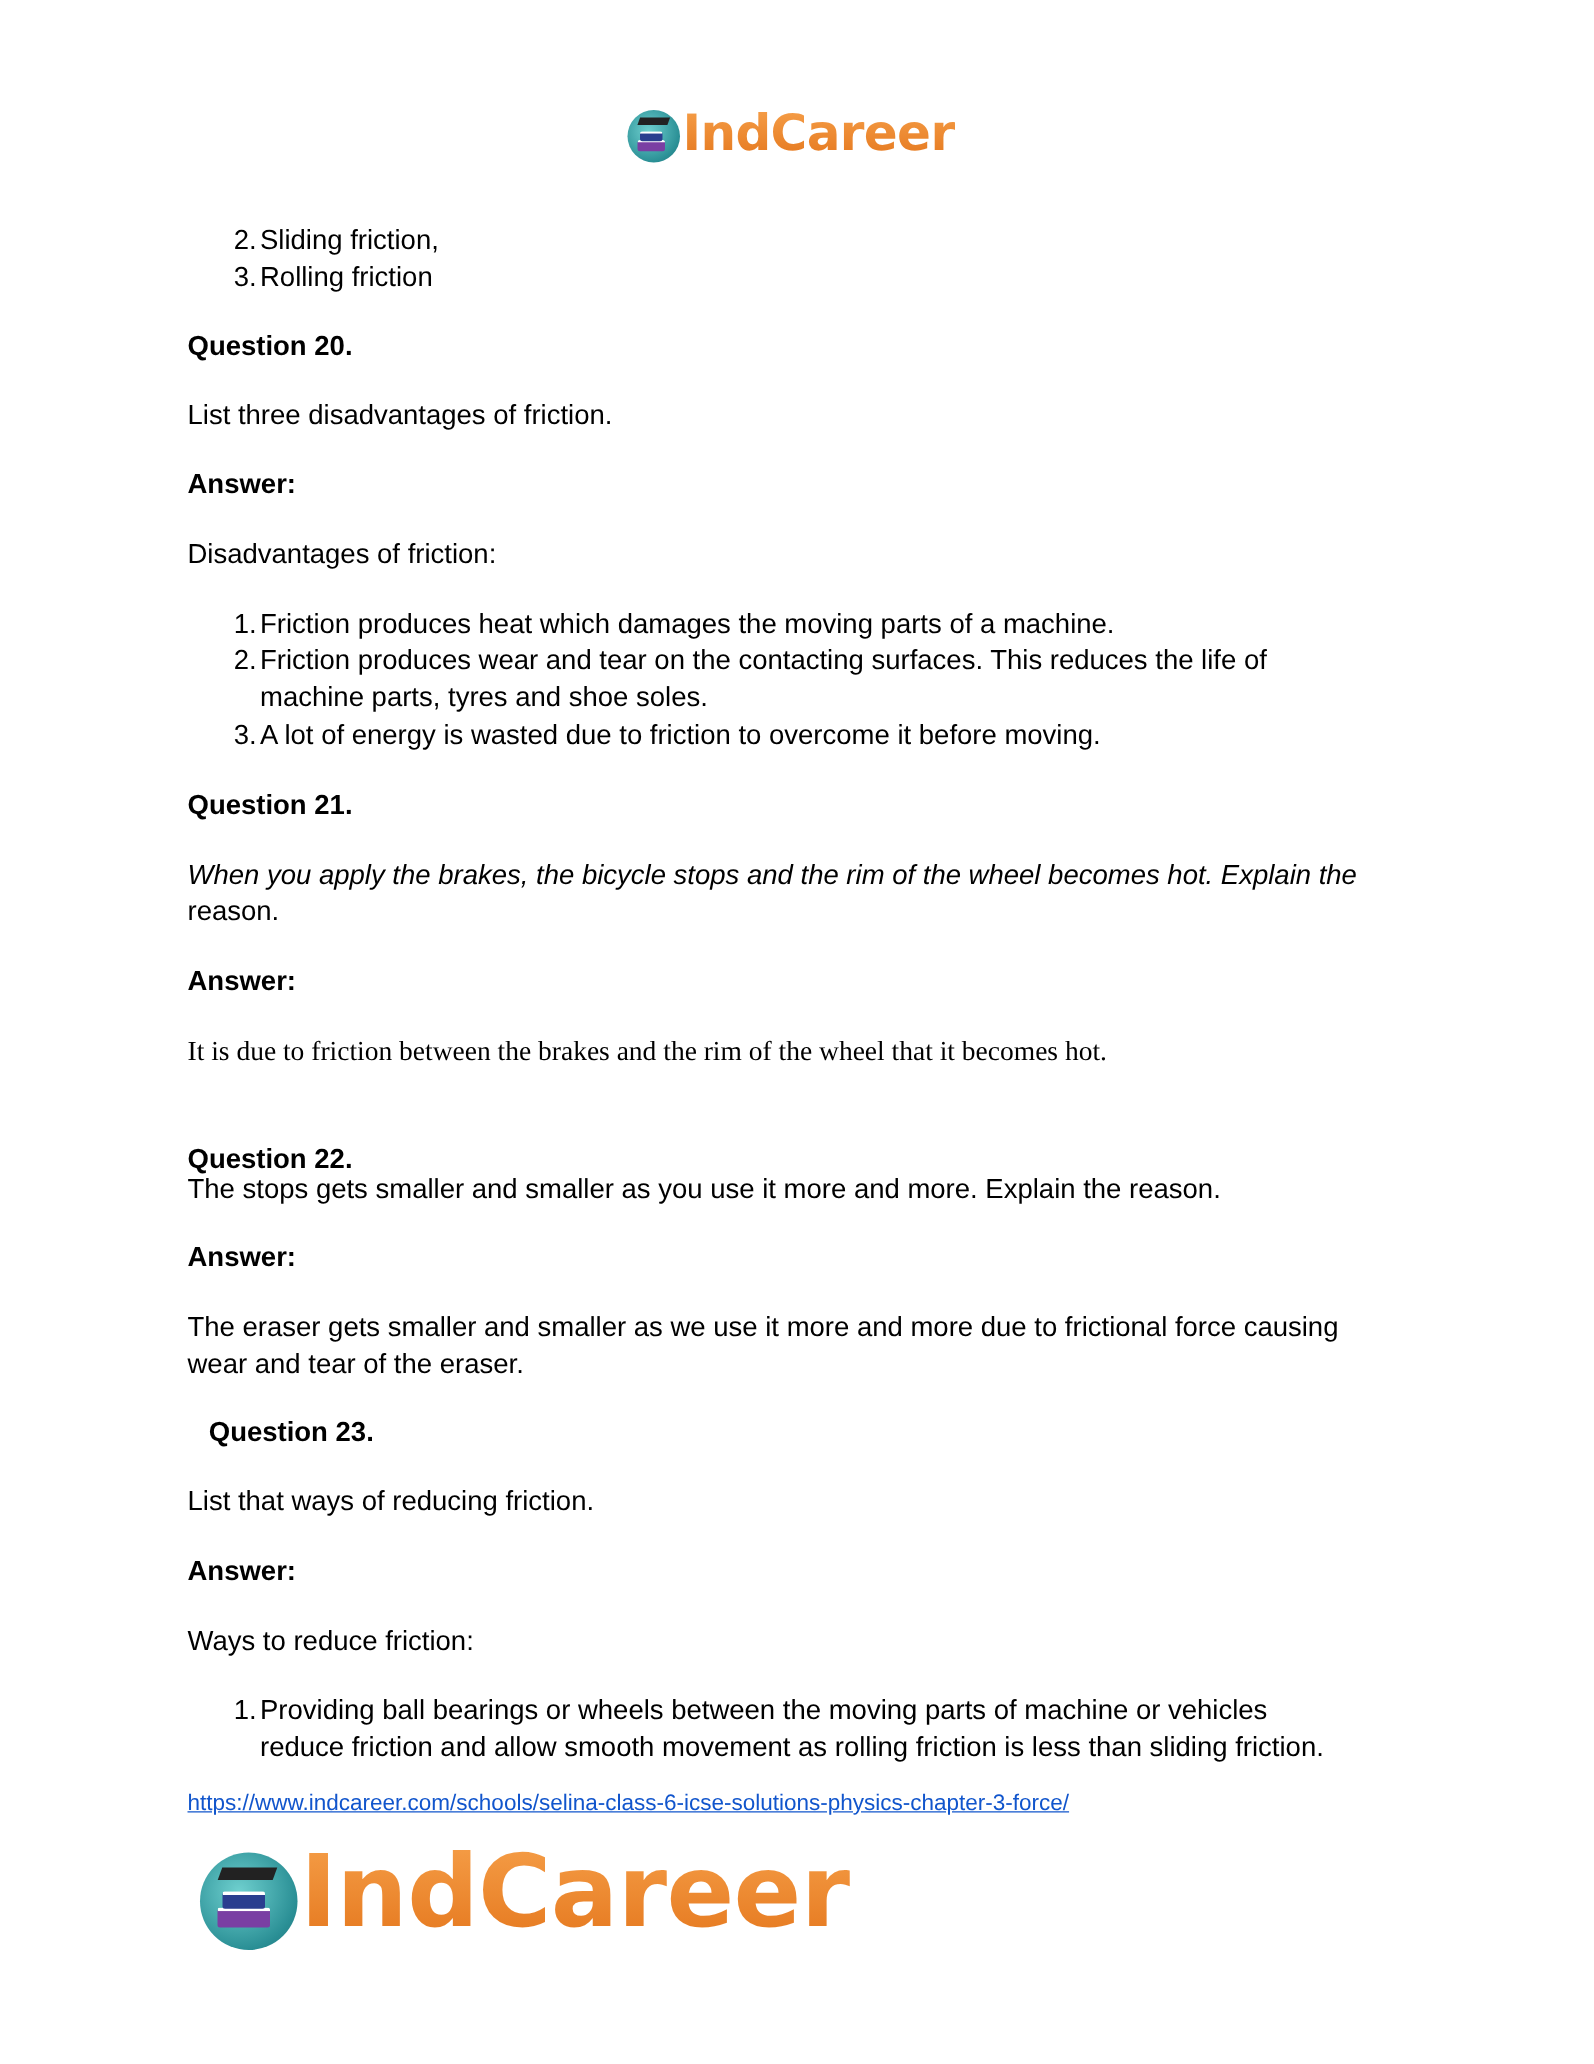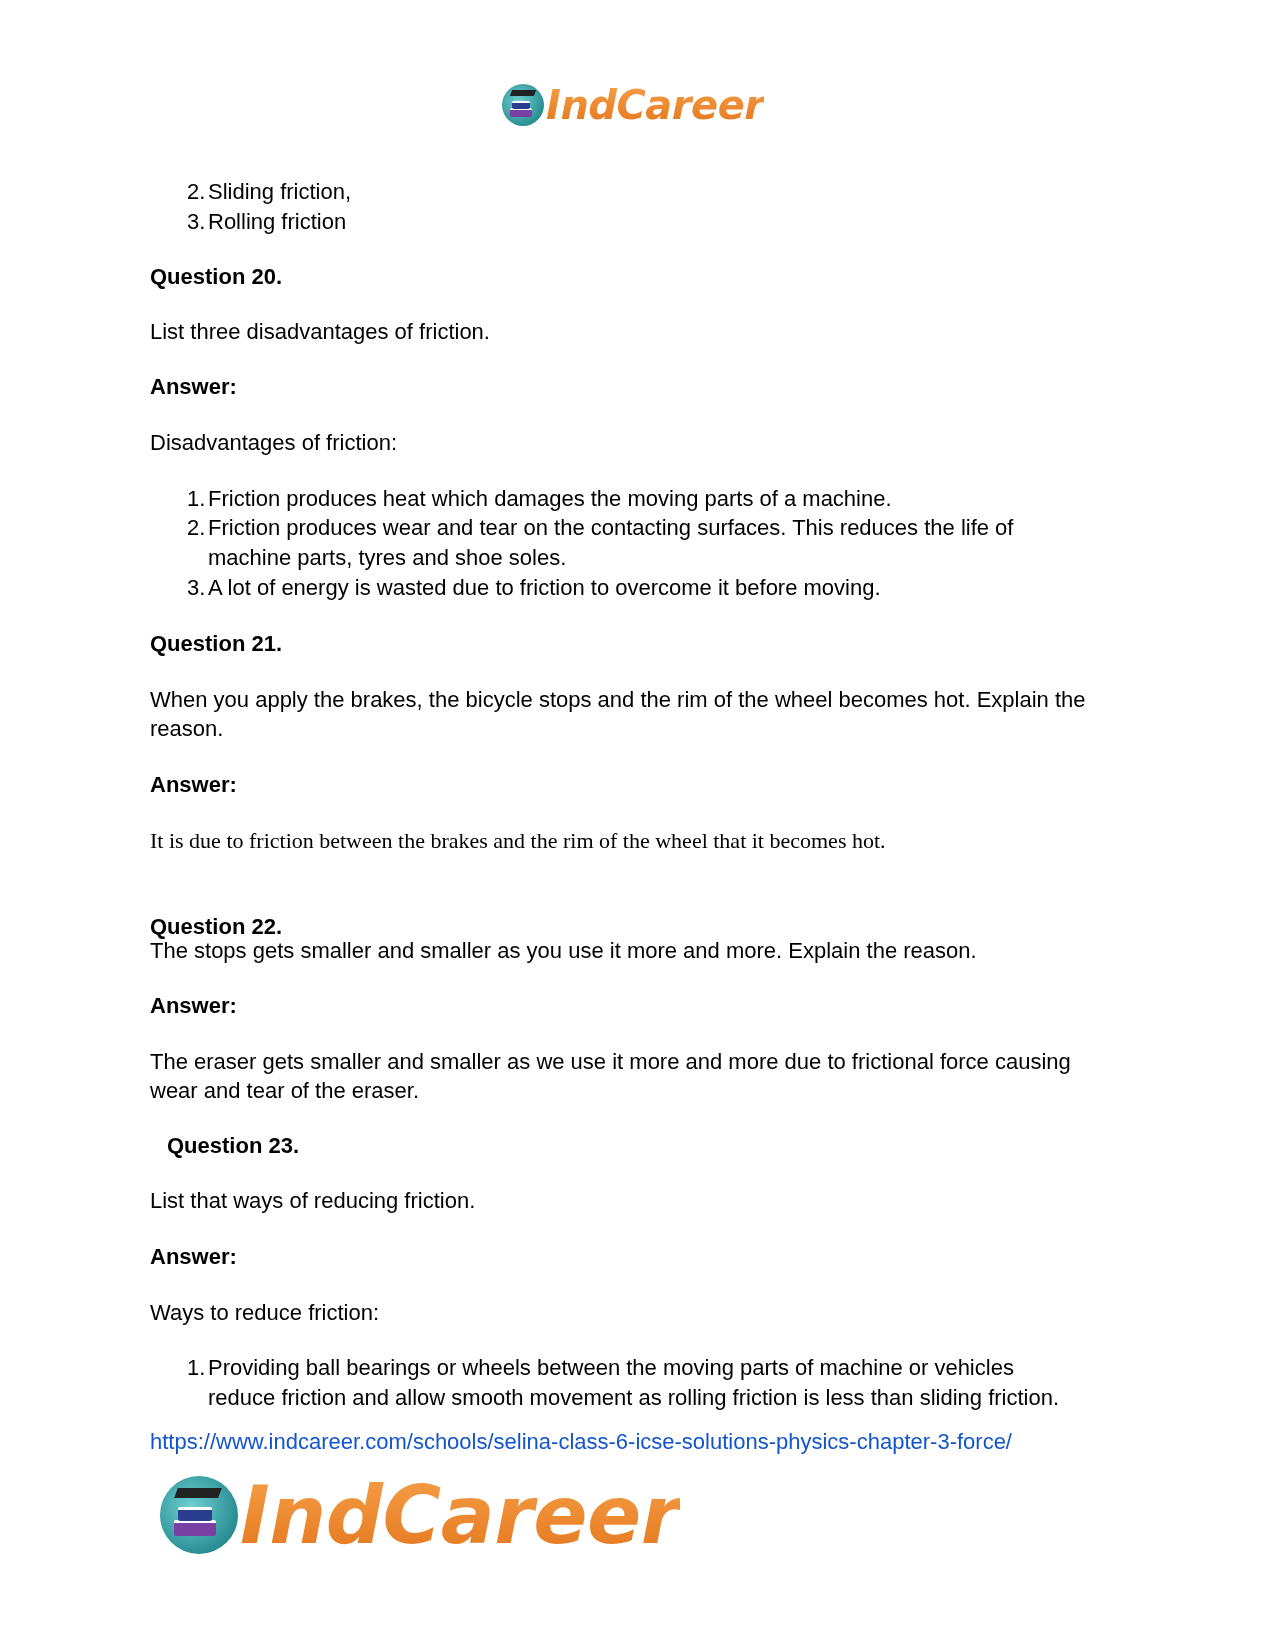--- a/index.html
+++ b/index.html
@@ -2,23 +2,23 @@
 <html><head>
 <meta charset="utf-8">
 <style>
   html, body { margin: 0; padding: 0; background: #ffffff; }
   body { width: 1275px; height: 1651px; position: relative; overflow: hidden;
          font-family: "Liberation Sans", "DejaVu Sans", sans-serif; color: #000; }
   .line { position: absolute; font-size: 22px; line-height: 30px; white-space: nowrap; }
   .bold { font-weight: bold; }
   .num { position: absolute; left: 187px; }
   .item { position: absolute; left: 208px; }
-  .link { position: absolute; left: 150px; font-size: 22px; line-height: 30px; color: #1155cc;
-          white-space: nowrap; }
-  .logo { position: absolute; display: flex; align-items: center; font-style: italic; }
+  .link { position: absolute; left: 150px; font-size: 18px; line-height: 30px; color: #1155cc;
+          text-decoration: underline; white-space: nowrap; }
+  .logo { position: absolute; display: flex; align-items: flex-end; }
   .logo-text { font-family: "DejaVu Sans", "Liberation Sans", sans-serif; font-weight: bold;
                color: #ee8a2a; letter-spacing: -0.5px;
                background: linear-gradient(#f6a04a, #e4761c); -webkit-background-clip: text;
                background-clip: text; -webkit-text-fill-color: transparent; }
   .globe { border-radius: 50%; background: radial-gradient(circle at 40% 40%, #6fd0cf, #2a8f95 70%, #1f6f75);
            position: relative; overflow: hidden; }
   .book { position: absolute; border-radius: 2px; }
 </style>
 </head>
 <body>
@@ -59,21 +59,21 @@
   <div class="line" style="top:543px; left:0; width:1275px;">
     <span class="item">machine parts, tyres and shoe soles.</span>
   </div>
   <div class="line" style="top:573px; left:0; width:1275px;">
     <span class="num">3.</span>
     <span class="item">A lot of energy is wasted due to friction to overcome it before moving.</span>
   </div>
 </div>
 
 <div class="line bold" style="top:629px; left:150px;">Question 21.</div>
-<div class="line" style="top:685px; left:150px;">When you apply the brakes, the bicycle stops and the rim of the wheel becomes hot. Explain the</div>
+<div class="line" style="top:685px; left:150px;font-style:italic;">When you apply the brakes, the bicycle stops and the rim of the wheel becomes hot. Explain the</div>
 <div class="line" style="top:714px; left:150px;">reason.</div>
 <div class="line bold" style="top:770px; left:150px;">Answer:</div>
 <div class="line" style="top:826px; left:150px;font-family:Liberation Serif, serif;">It is due to friction between the brakes and the rim of the wheel that it becomes hot.</div>
 
 <div class="line bold" style="top:880px; left:150px;margin-top:32px;">Question 22.</div>
 <div class="line" style="top:936px; left:150px;">The stops gets smaller and smaller as you use it more and more. Explain the reason.</div>
 <div class="line bold" style="top:991px; left:150px;">Answer:</div>
 <div class="line" style="top:1047px; left:150px;">The eraser gets smaller and smaller as we use it more and more due to frictional force causing</div>
 <div class="line" style="top:1076px; left:150px;">wear and tear of the eraser.</div>
 

